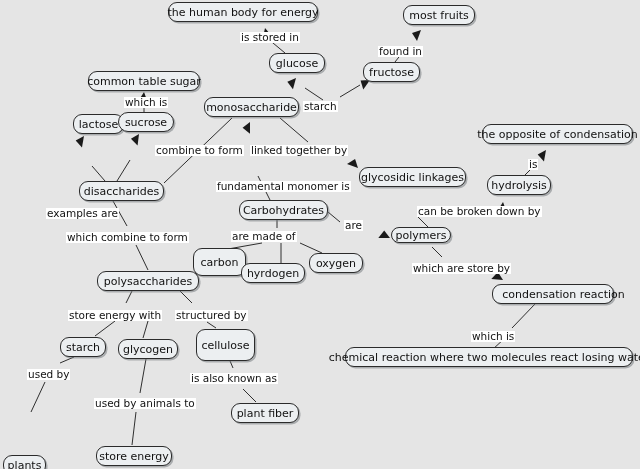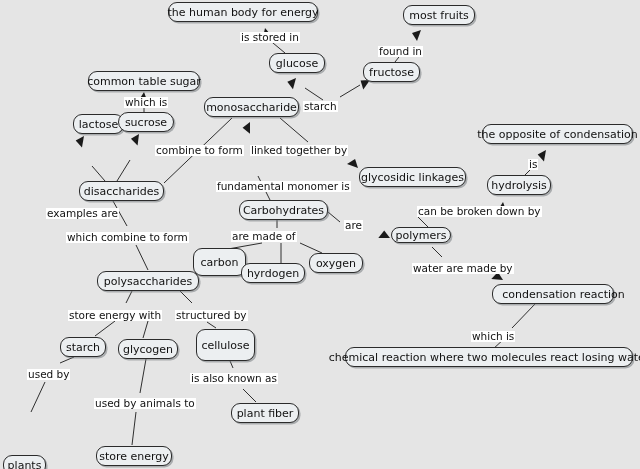--- a/index.html
+++ b/index.html
@@ -125,21 +125,21 @@
       <div class="link-label" style="left: 378px; top: 46px;">found in</div>
       <div class="link-label" style="left: 303px; top: 101px;">starch</div>
       <div class="link-label" style="left: 124px; top: 97px;">which is</div>
       <div class="link-label" style="left: 46px; top: 168px; margin-top: 40px;">examples are</div>
       <div class="link-label" style="left: 155px; top: 145px;">combine to form</div>
       <div class="link-label" style="left: 216px; top: 181px;">fundamental monomer is</div>
       <div class="link-label" style="left: 250px; top: 145px;">linked together by</div>
       <div class="link-label" style="left: 344px; top: 220px;">are</div>
       <div class="link-label" style="left: 417px; top: 206px;">can be broken down by</div>
       <div class="link-label" style="left: 528px; top: 159px;">is</div>
-      <div class="link-label" style="left: 412px; top: 263px;">water are made by</div>
+      <div class="link-label" style="left: 412px; top: 263px;">which are store by</div>
       <div class="link-label" style="left: 471px; top: 331px;">which is</div>
       <div class="link-label" style="left: 231px; top: 231px;">are made of</div>
       <div class="link-label" style="left: 66px; top: 232px;">which combine to form</div>
       <div class="link-label" style="left: 68px; top: 310px;">store energy with</div>
       <div class="link-label" style="left: 175px; top: 310px;">structured by</div>
       <div class="link-label" style="left: 27px; top: 369px;">used by</div>
       <div class="link-label" style="left: 94px; top: 398px;">used by animals to</div>
       <div class="link-label" style="left: 190px; top: 373px;">is also known as</div>
     </div>
 </div>

